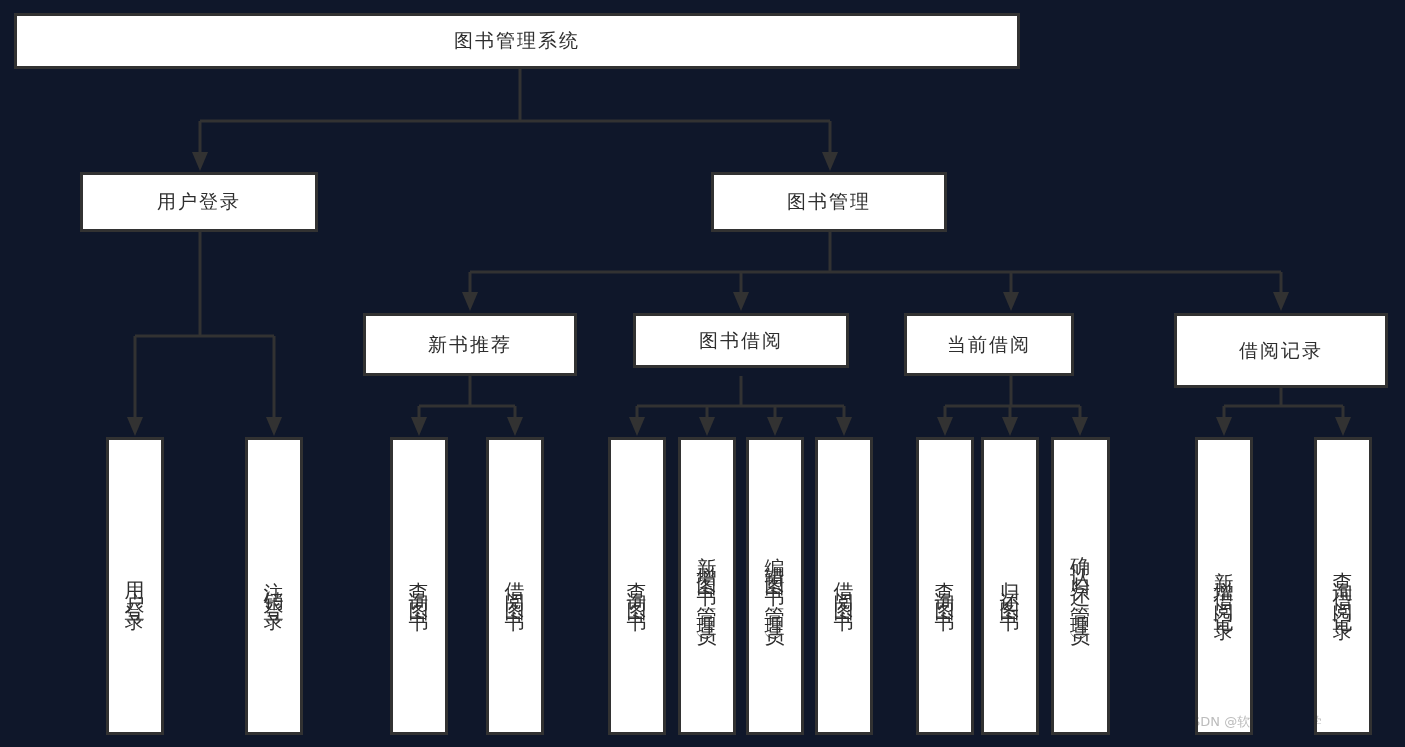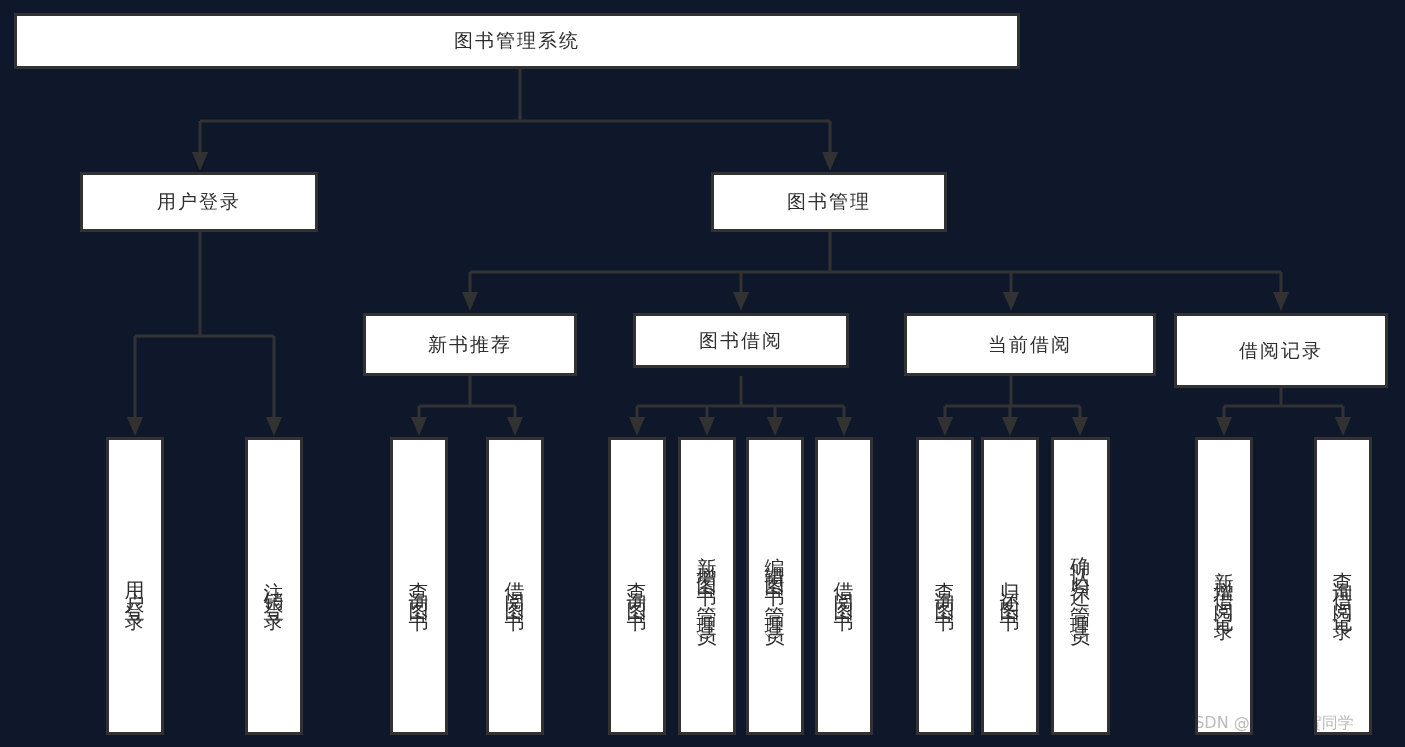--- a/index.html
+++ b/index.html
@@ -15,21 +15,21 @@
     border:3px solid #323232;color:#2e2e2e;
     display:flex;align-items:center;justify-content:center;
     font-size:19px;letter-spacing:2px;white-space:nowrap;
   }
   .leaf{
     writing-mode:vertical-rl;text-orientation:mixed;
     font-size:20px;letter-spacing:10px;line-height:1;white-space:normal;
   }
   .watermark{
     position:absolute;left:1183px;top:713px;
-    font-size:16px;color:#bcbcbc;letter-spacing:0px;white-space:nowrap;
+    font-size:13px;color:#bcbcbc;letter-spacing:0px;white-space:nowrap;
     mix-blend-mode:darken;
   }
 </style>
 </head>
 <body>
 
 <div class="canvas">
 
   <svg class="connectors" viewBox="0 0 1405 747" xmlns="http://www.w3.org/2000/svg">
     <g stroke="#323232" stroke-width="3" fill="none">
@@ -65,21 +65,21 @@
     </g>
   </svg>
 
   <div class="node" style="left:14px;top:13px;width:1006px;height:56px">图书管理系统</div>
 
   <div class="node" style="left:80px;top:172px;width:238px;height:60px">用户登录</div>
   <div class="node" style="left:711px;top:172px;width:236px;height:60px">图书管理</div>
 
   <div class="node" style="left:363px;top:313px;width:214px;height:63px">新书推荐</div>
   <div class="node" style="left:633px;top:313px;width:216px;height:55px">图书借阅</div>
-  <div class="node" style="left:904px;top:313px;width:252px;height:63px">当前借阅</div>
+  <div class="node" style="left:904px;top:313px;width:170px;height:63px">当前借阅</div>
   <div class="node" style="left:1174px;top:313px;width:214px;height:75px">借阅记录</div>
 
   <div class="node leaf" style="left:106px;top:437px;width:58px;height:298px">用户登录</div>
   <div class="node leaf" style="left:245px;top:437px;width:58px;height:298px">注销登录</div>
 
   <div class="node leaf" style="left:390px;top:437px;width:58px;height:298px">查询图书</div>
   <div class="node leaf" style="left:486px;top:437px;width:58px;height:298px">借阅图书</div>
 
   <div class="node leaf" style="left:608px;top:437px;width:58px;height:298px">查询图书</div>
   <div class="node leaf" style="left:678px;top:437px;width:58px;height:298px">新增图书（管理员）</div>

